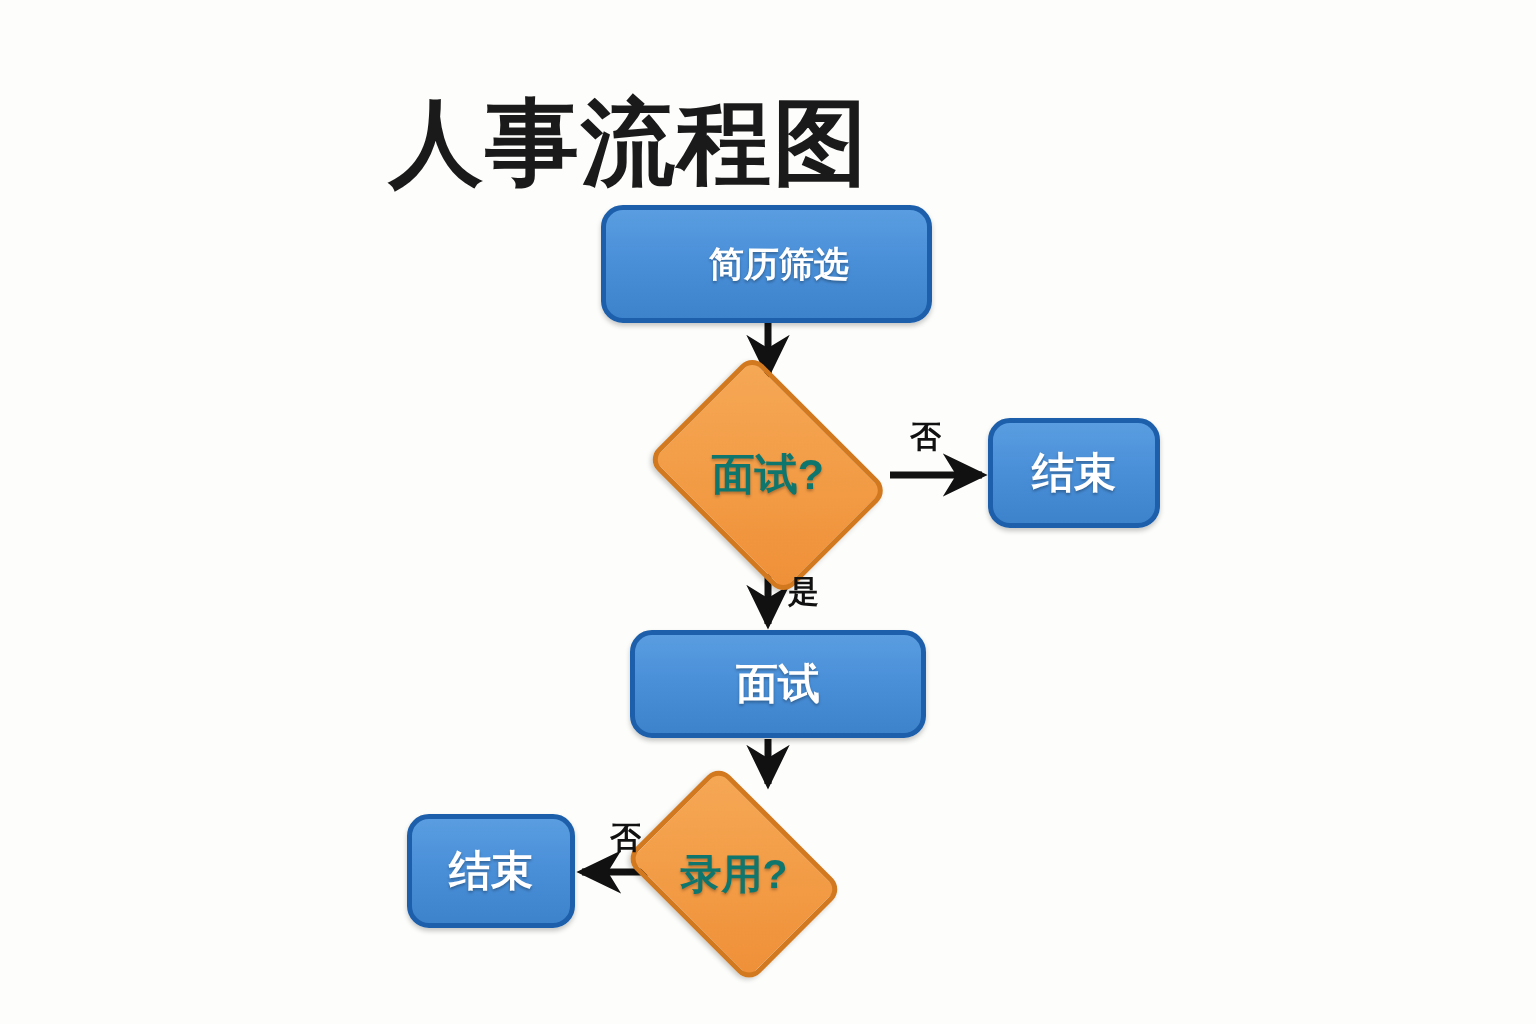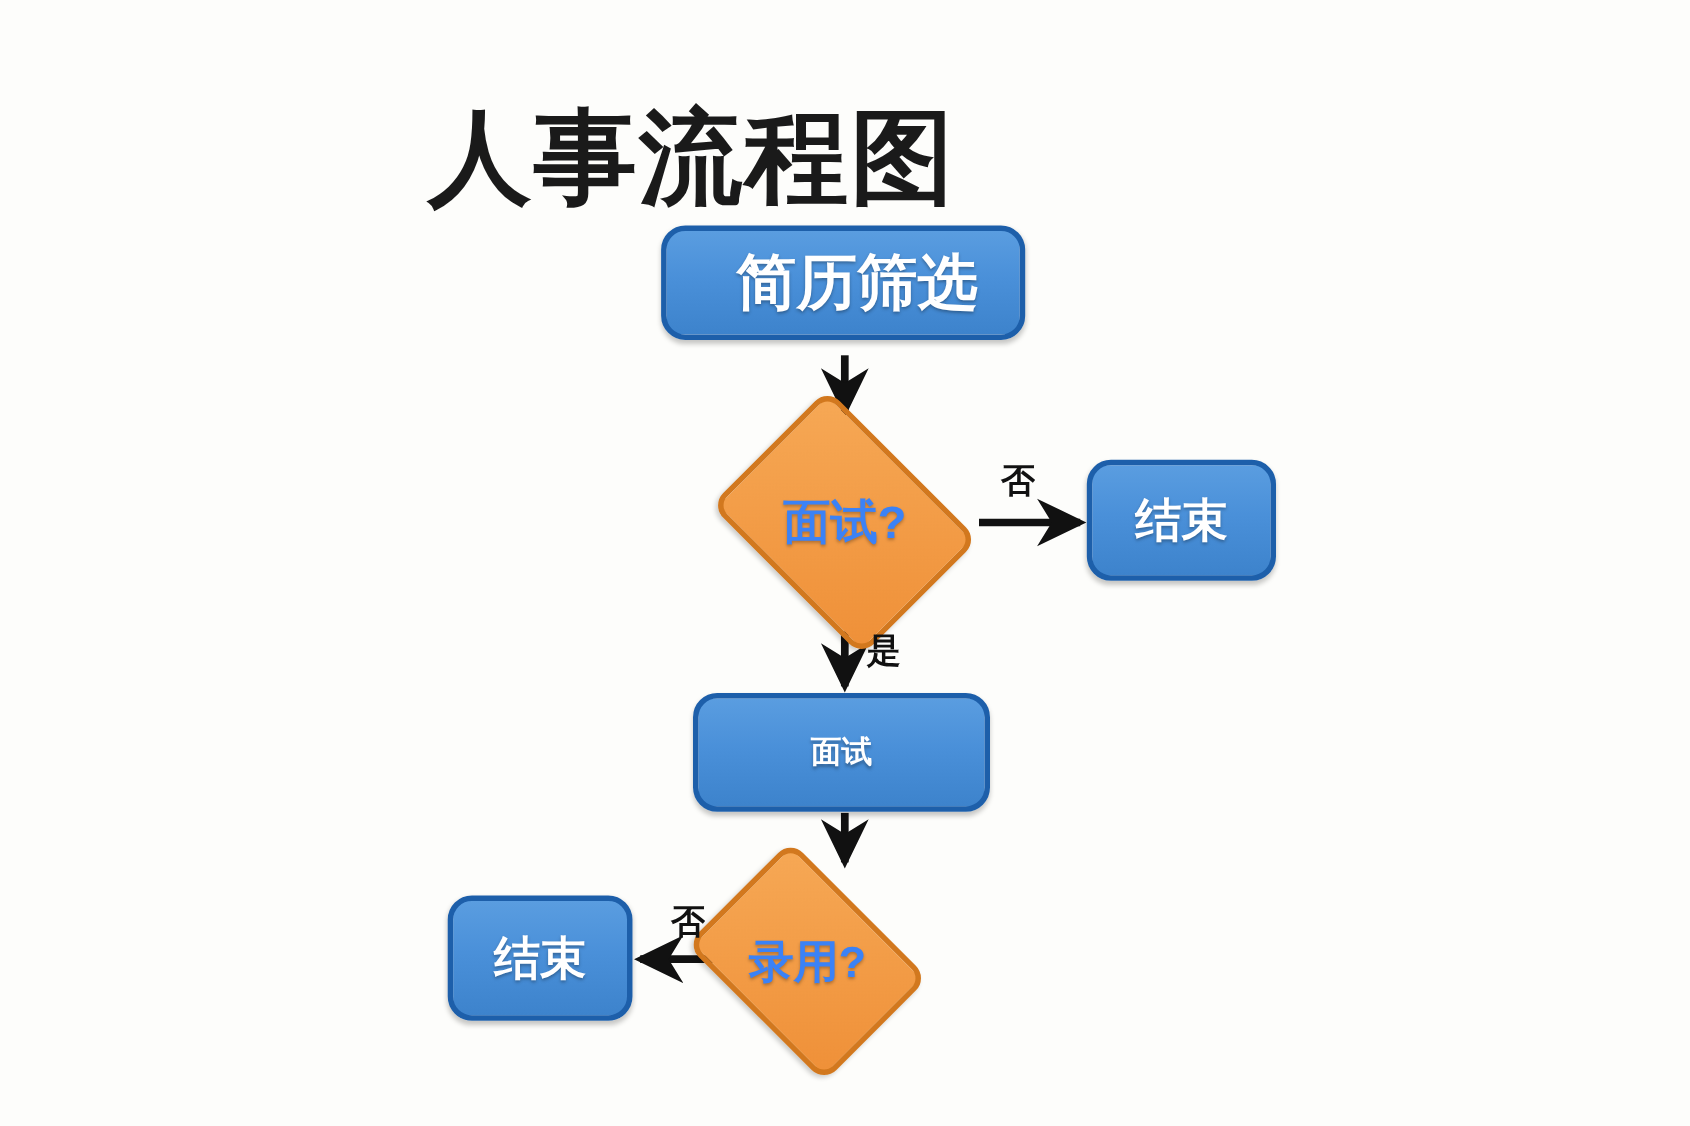--- a/index.html
+++ b/index.html
@@ -75,25 +75,24 @@
     transform: translate(-50%, -50%) rotate(45deg);
     background: linear-gradient(135deg, #f5a busy 0%, #f0963c 100%);
     background: linear-gradient(135deg, #f6a855 0%, #ef9038 100%);
     border: 5px solid #d2781e;
     border-radius: 16px;
     box-shadow: 0 3px 5px rgba(0,0,0,0.20);
   }
   .diamond-label {
     position: relative;
     z-index: 2;
-    color: #3b82f6;
+    color: #0f766e;
     font-weight: bold;
     text-shadow: 0 2px 3px rgba(0,0,0,0.28);
     white-space: nowrap;
-    font-family: Liberation Mono, monospace;
   }
 
   
   .edge-label {
     position: absolute;
     color: #111111;
     font-size: 31px;
     font-weight: bold;
     line-height: 1;
     white-space: nowrap;
@@ -127,34 +126,34 @@
 
     <g>
       <line x1="768" y1="739" x2="768" y2="784" stroke="#111111" stroke-width="7" marker-end="url(#arrowhead)"></line>
     </g>
 
     <g>
       <line x1="660" y1="872" x2="582" y2="872" stroke="#111111" stroke-width="7" marker-end="url(#arrowhead)"></line>
     </g>
   </svg>
 
-  <div class="node node-process" style="left: 601px; top: 205px; width: 331px; height: 104px; font-size: 55px; padding-left: 25px;">
+  <div class="node node-process" style="left: 601px; top: 205px; width: 331px; height: 118px; font-size: 35px; padding-left: 25px;">
     <span>简历筛选</span>
   </div>
 
   <div class="node node-decision" style="left: 640px; top: 378px; width: 256px; height: 194px; font-size: 43px;">
     <span class="diamond-shape"></span>
     <span class="diamond-label">面试?</span>
   </div>
 
   <div class="node node-process" style="left: 988px; top: 418px; width: 172px; height: 110px; font-size: 42px;">
     <span>结束</span>
   </div>
 
-  <div class="node node-process" style="left: 630px; top: 630px; width: 270px; height: 108px; font-size: 28px; text-align: right;">
+  <div class="node node-process" style="left: 630px; top: 630px; width: 296px; height: 108px; font-size: 42px; text-align: right;">
     <span>面试</span>
   </div>
 
   <div class="node node-decision" style="left: 618px; top: 788px; width: 232px; height: 172px; font-size: 41px;">
     <span class="diamond-shape"></span>
     <span class="diamond-label">录用?</span>
   </div>
 
   <div class="node node-process" style="left: 407px; top: 814px; width: 168px; height: 114px; font-size: 42px;">
     <span>结束</span>

